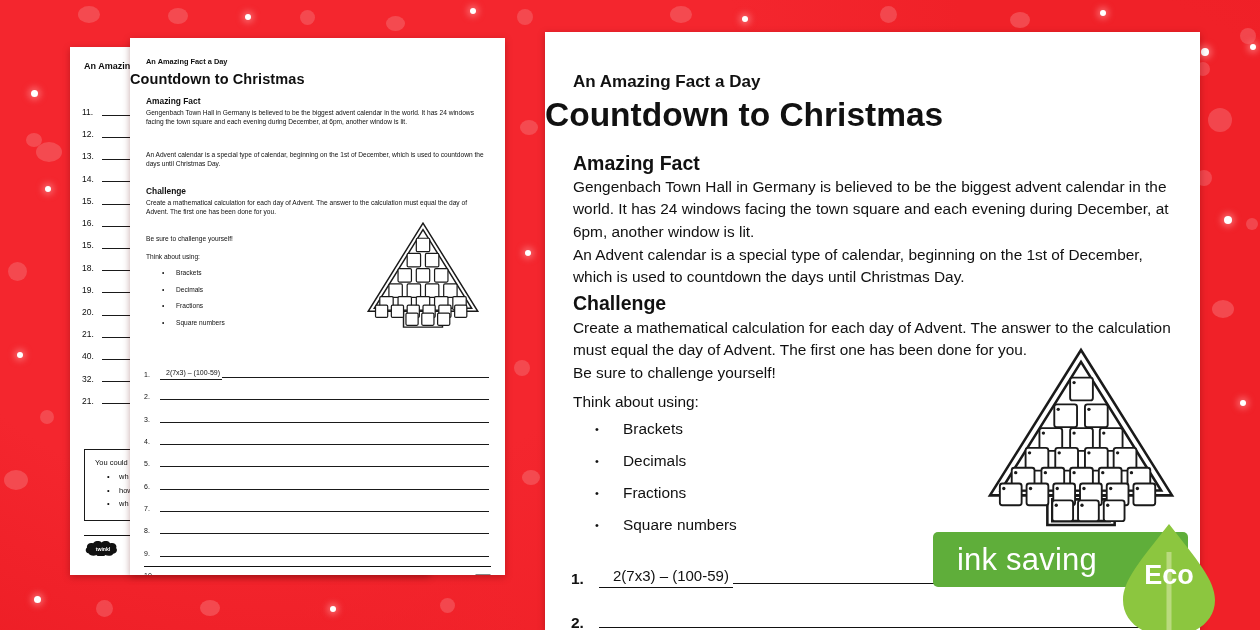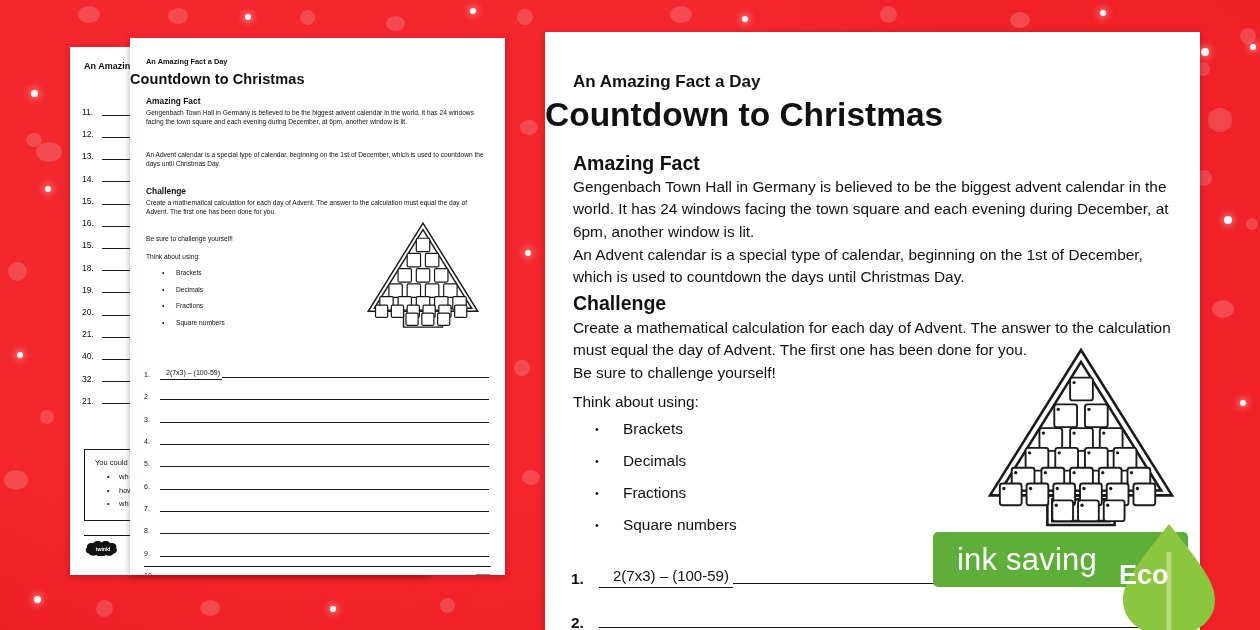--- a/index.html
+++ b/index.html
@@ -93,21 +93,21 @@
   .sp .nums .n{width:28px;font-weight:bold;}
   .sp .nums .rule{margin-bottom:4px;border-bottom:1.6px solid #111;}
   .sp .nums .ans{font-size:15px;padding:0 4px 3px 14px;border-bottom:1.6px solid #111;}
 
   
   .eco{position:absolute;left:933px;top:522px;width:316px;height:74px;z-index:9;}
   .eco .bar{position:absolute;left:0;top:10px;width:255px;height:55px;background:#5fae3a;border-radius:5px;
             display:flex;align-items:center;padding-left:24px;box-sizing:border-box;}
   .eco .bar span{color:#fff;font-size:31px;line-height:1;letter-spacing:.2px;}
   .eco .leaf{position:absolute;left:186px;top:0;width:100px;height:118px;}
-  .eco .leaf .lbl{position:absolute;left:0;right:0;top:38px;color:#fff;font-size:27px;font-weight:bold;}
+  .eco .leaf .lbl{position:absolute;left:0;right:0;top:38px;text-align:center;color:#fff;font-size:27px;font-weight:bold;}
 
   
   .tree{position:absolute;}
 </style>
 </head>
 <body>
 
 <div id="stage">
 
   <div class="bg">

